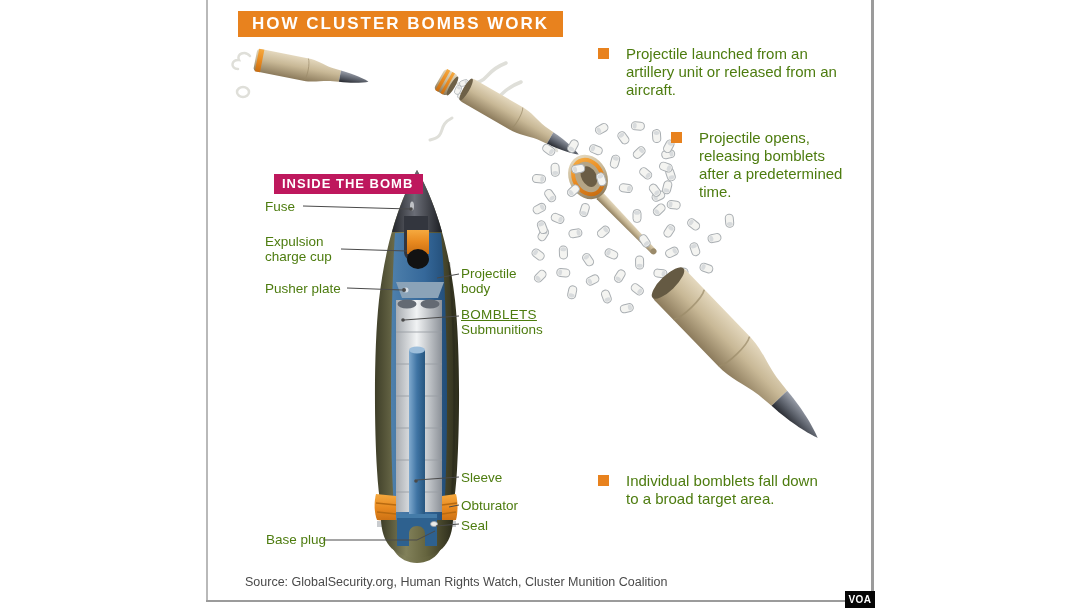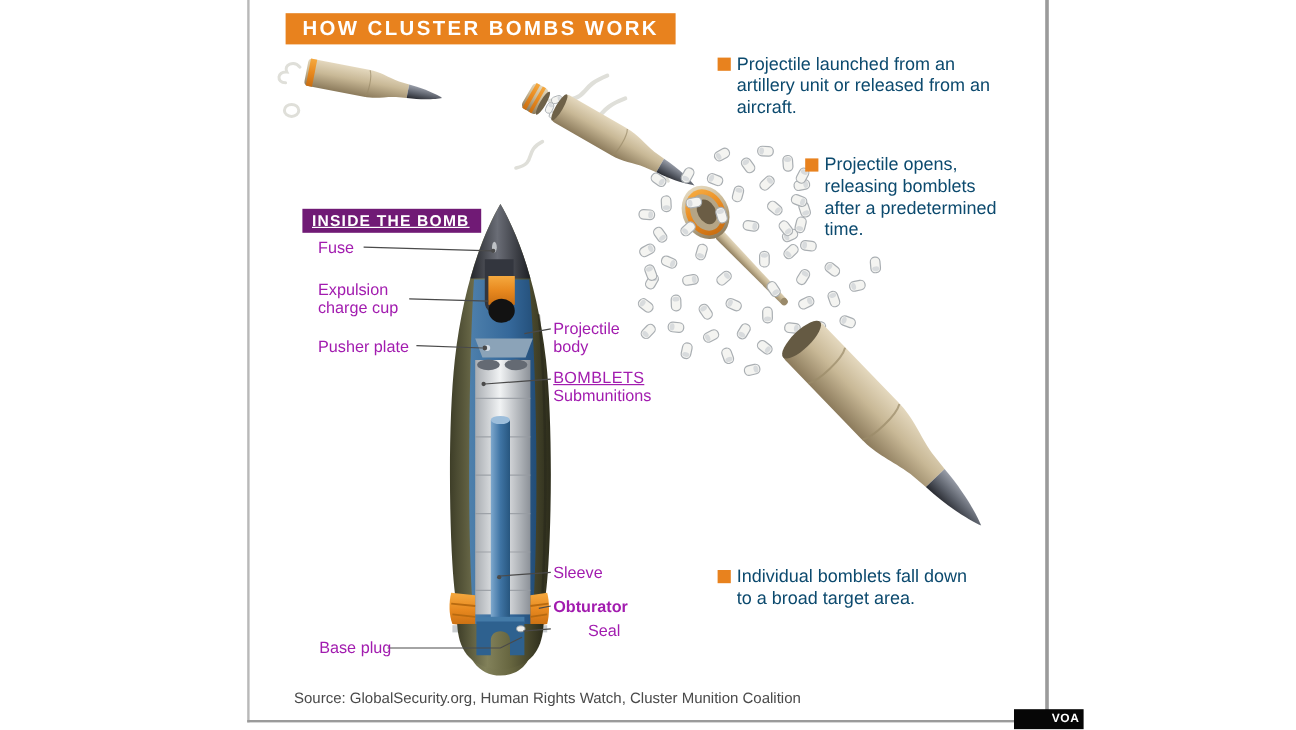--- a/index.html
+++ b/index.html
@@ -5,30 +5,30 @@
   html,body{margin:0;padding:0;background:#fff;}
   .canvas{position:relative;width:1080px;height:608px;background:#ffffff;
           font-family:"Liberation Sans",sans-serif;overflow:hidden;border-radius:29px;}
   .abs{position:absolute;}
   svg.art{position:absolute;left:0;top:0;}
   .border-left{left:206px;top:0;width:2px;height:602px;background:#B9B9B9;}
   .border-right{left:871px;top:0;width:3px;height:602px;background:#9B9B9B;}
   .border-bottom{left:206px;top:600px;width:668px;height:2px;background:#9B9B9B;}
   .title-bar{left:238px;top:11px;background:#E8821E;color:#ffffff;font-weight:bold;
              font-size:17px;line-height:17px;letter-spacing:2px;padding:4px 14px 5px 14px;}
-  .step{display:flex;gap:5px;color:#0c4a6e;font-size:15px;line-height:18px;}
+  .step{display:flex;gap:17px;color:#4d7c0f;font-size:15px;line-height:18px;}
   .bullet{width:11px;height:11px;background:#E8821E;margin-top:3px;flex:none;}
-  .inside-bar{left:252px;top:174px;background:#701a75;color:#ffffff;font-weight:bold;
-              font-size:13px;line-height:13px;letter-spacing:1px;padding:3px 10px 4px 8px;text-decoration:underline;}
-  .lbl{color:#a21caf;font-size:13.5px;line-height:15px;}
+  .inside-bar{left:274px;top:174px;background:#be185d;color:#ffffff;font-weight:bold;
+              font-size:13px;line-height:13px;letter-spacing:1px;padding:3px 10px 4px 8px;}
+  .lbl{color:#4d7c0f;font-size:13.5px;line-height:15px;}
   .lbl.caps{letter-spacing:.3px;text-decoration:underline;}
   .source{left:245px;top:575px;font-size:12.5px;color:#4A4A4A;}
   .voa{left:845px;top:591px;width:30px;height:17px;background:#060606;color:#fff;
        font-size:10px;font-weight:bold;letter-spacing:.5px;display:flex;
-       align-items:center;justify-content:center;padding-left:28px;}
+       align-items:center;justify-content:center;}
 </style>
 </head>
 <body>
 
 <div class="canvas">
 
   <svg class="art" width="1080" height="608" viewBox="0 0 1080 608" aria-hidden="true">
     <defs>
       <linearGradient id="tanG" x1="0" y1="0" x2="0" y2="1">
         <stop offset="0" stop-color="#E4D8BE"></stop>
@@ -268,20 +268,20 @@
 
   <div class="abs inside-bar">INSIDE THE BOMB</div>
 
   <div class="abs lbl" style="left:265px;top:199px;">Fuse</div>
   <div class="abs lbl" style="left:265px;top:234px;width:80px;">Expulsion charge cup</div>
   <div class="abs lbl" style="left:265px;top:281px;">Pusher plate</div>
   <div class="abs lbl" style="left:461px;top:266px;width:72px;">Projectile body</div>
   <div class="abs lbl caps" style="left:461px;top:307px;">BOMBLETS</div>
   <div class="abs lbl" style="left:461px;top:322px;">Submunitions</div>
   <div class="abs lbl" style="left:461px;top:470px;">Sleeve</div>
-  <div class="abs lbl" style="left:461px;top:498px;font-weight:bold;">Obturator</div>
-  <div class="abs lbl" style="left:461px;top:518px;margin-left:29px;">Seal</div>
+  <div class="abs lbl" style="left:461px;top:498px;">Obturator</div>
+  <div class="abs lbl" style="left:461px;top:518px;">Seal</div>
   <div class="abs lbl" style="left:266px;top:532px;">Base plug</div>
 
   <div class="abs source">Source: GlobalSecurity.org, Human Rights Watch, Cluster Munition Coalition</div>
   <div class="abs voa">VOA</div>
 
 </div>
 
 </body></html>

